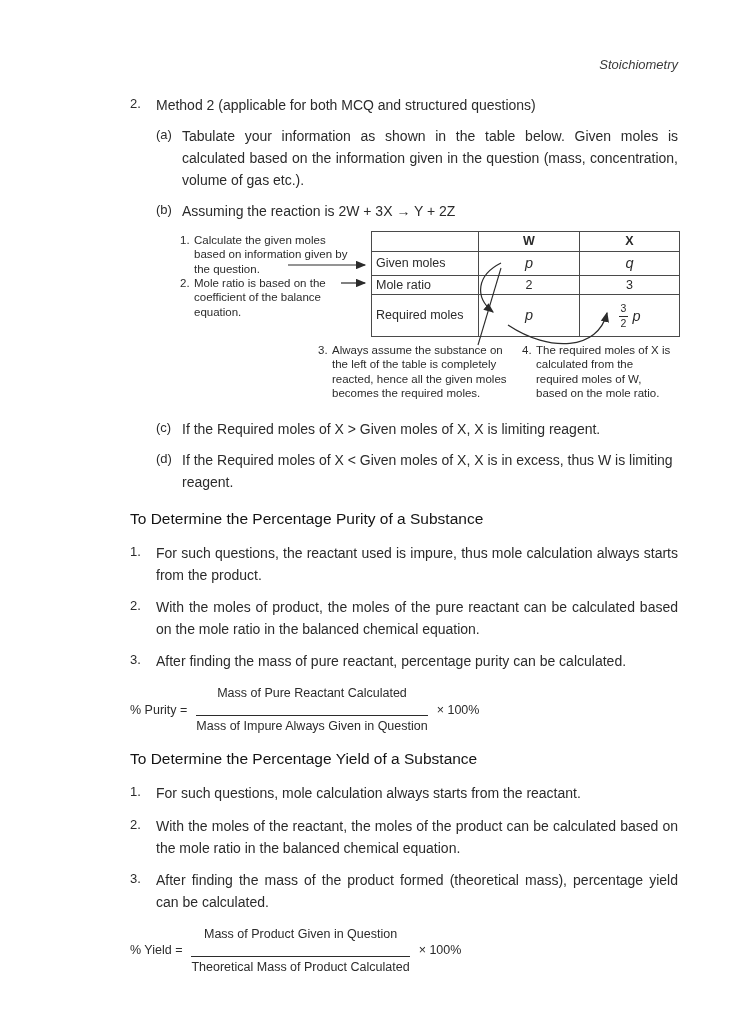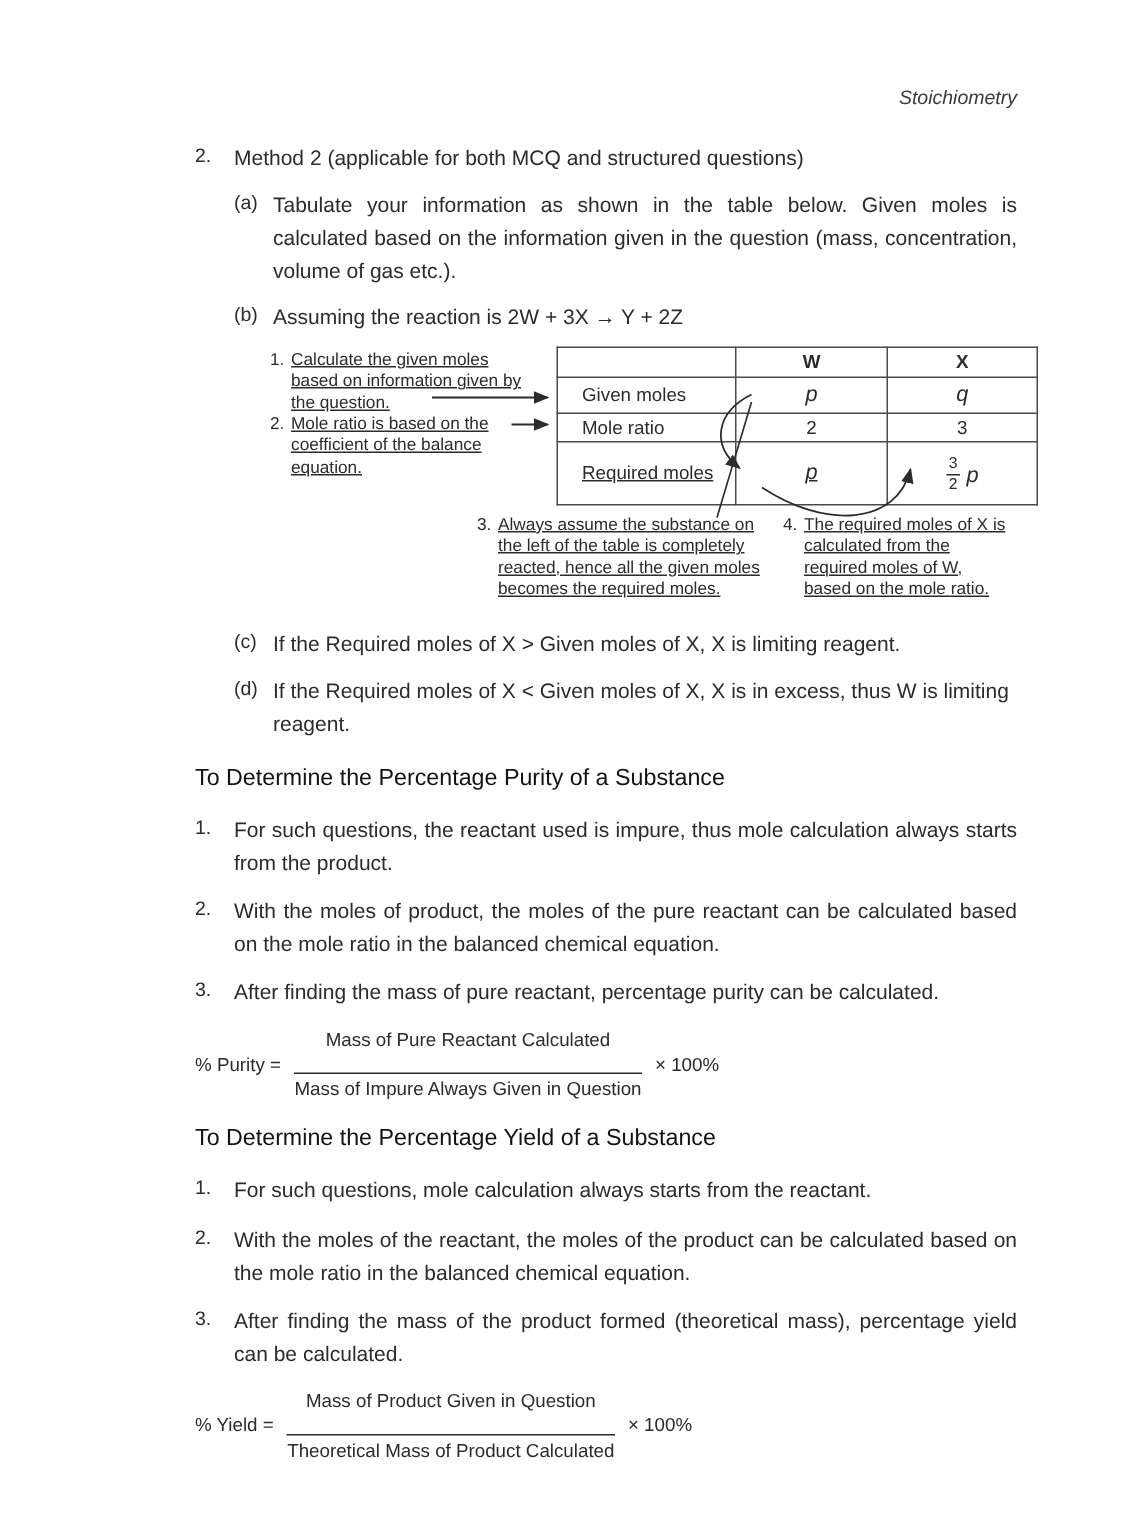--- a/index.html
+++ b/index.html
@@ -25,41 +25,41 @@
   .li .txt.nojust{text-align:left;}
   .sub{margin-left:26px;}
   .mt-item{margin-top:10px;}
   .mt-sub{margin-top:9px;}
 
   
   .figure{position:relative;width:581px;height:178px;margin-top:6px;}
   .ann{position:absolute;font-size:11.5px;line-height:1.26;color:#2b2b2b;}
   .ann .ai{display:flex;}
   .ann .ai .amark{flex:0 0 14px;}
-  .ann .ai .atxt{flex:1;text-decoration:underline;}
+  .ann .ai .atxt{flex:1;}
   .ann12{left:50px;top:4px;width:176px;}
   .ann3{left:188px;top:114px;width:198px;}
   .ann4{left:392px;top:114px;width:152px;}
 
   table.wx{
     position:absolute;left:241px;top:2px;
     border-collapse:collapse;table-layout:fixed;
     width:301px;
   }
   table.wx td,table.wx th{
     border:1.5px solid #4a4a4a;
     font-size:12.5px;font-weight:normal;
-    padding:0 0 0 16px;text-align:left;vertical-align:middle;
+    padding:0 0 0 4px;text-align:left;vertical-align:middle;
     color:#2b2b2b;
   }
   table.wx .c{text-align:center;padding:0;}
   table.wx tr.hrow td{height:19px;font-weight:bold;}
   table.wx tr.r1 td{height:23px;}
   table.wx tr.r2 td{height:18px;}
-  table.wx tr.r3 td{height:41px;text-decoration:underline;}
+  table.wx tr.r3 td{height:41px;}
   .mvar{font-style:italic;font-size:14.5px;}
   .fracv{display:inline-flex;align-items:center;gap:4px;}
   .fracv .stack{display:inline-flex;flex-direction:column;align-items:center;font-size:10.5px;line-height:1.1;}
   .fracv .stack .fnum{border-bottom:1px solid #2b2b2b;padding:0 2px 1px;}
   .fracv .stack .fden{padding-top:1px;}
   .figsvg{position:absolute;left:0;top:0;pointer-events:none;}
 
   
   h2.sec{
     font-size:15.5px;font-weight:normal;color:#131313;

